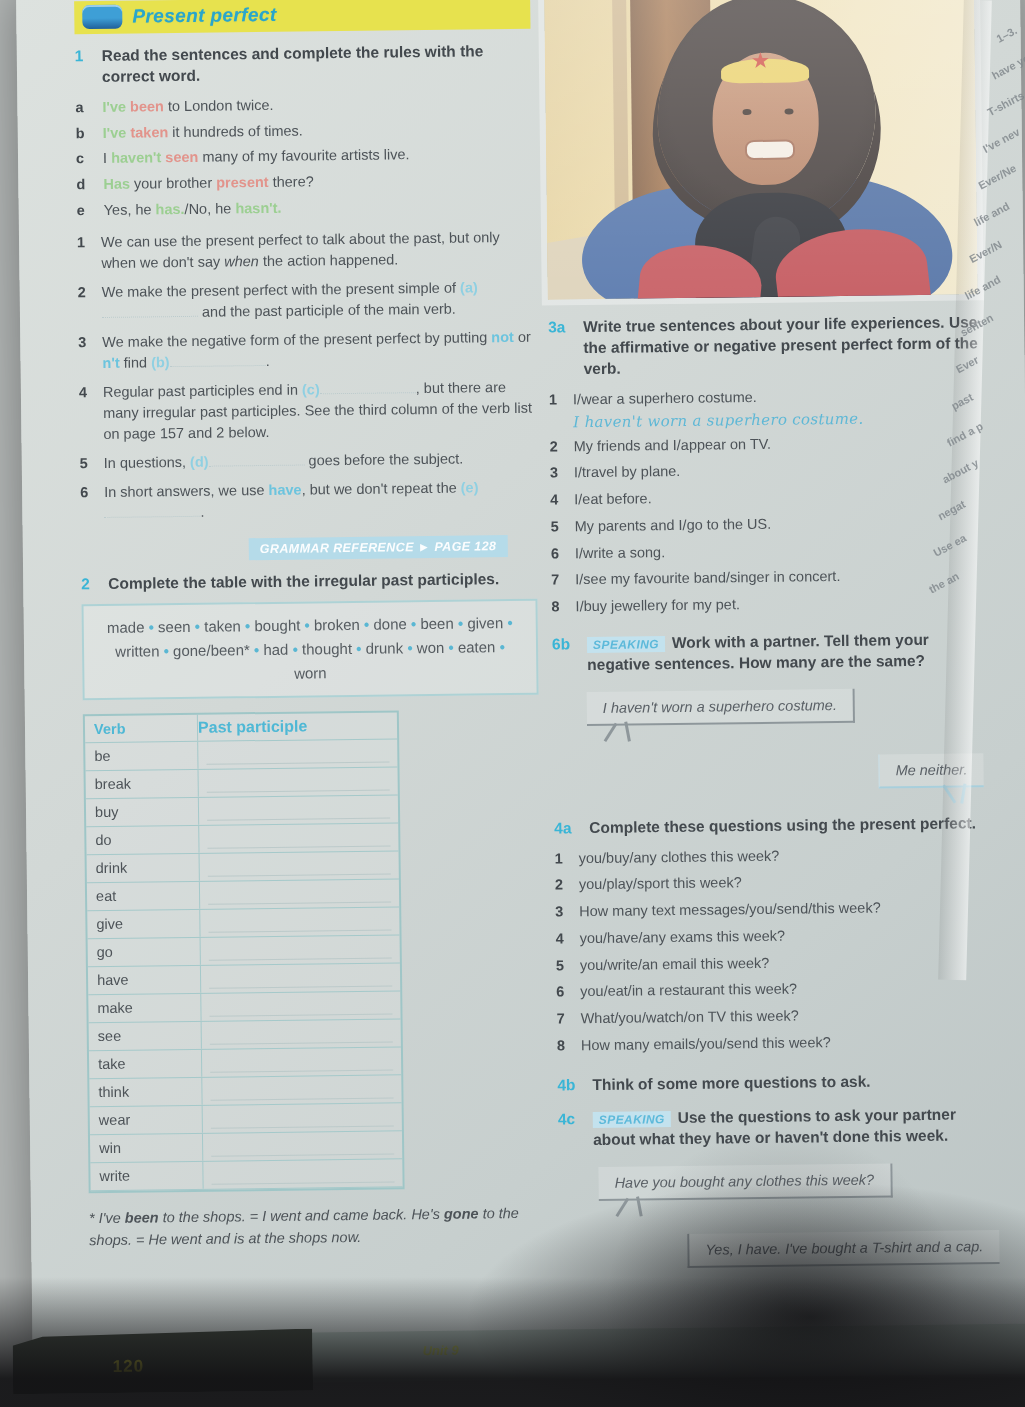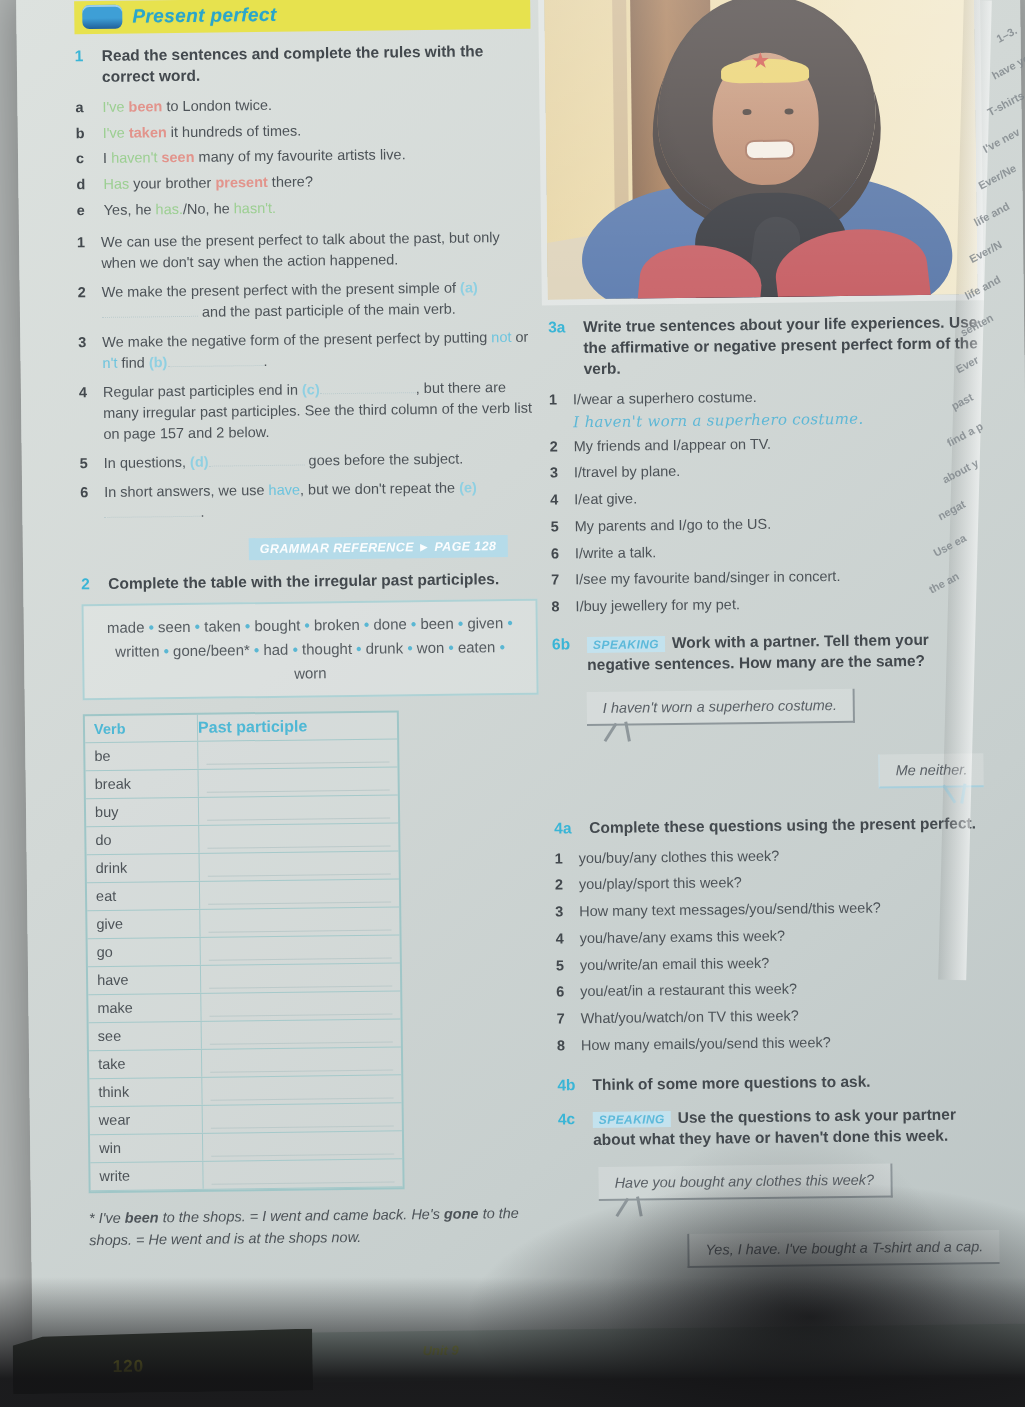--- a/index.html
+++ b/index.html
@@ -19,25 +19,25 @@
   
   .h-ex{display:flex;gap:9px;font-weight:bold;color:#43494e;font-size:15.5px;line-height:1.35;margin:8px 0 9px}
   .hnum{color:#3ab5d6;flex:0 0 18px}
   .hnum.wide{flex:0 0 26px}
   .htext{flex:1}
   .badge{background:#c3e2ee;color:#5cb9da;font-weight:bold;font-style:italic;font-size:12px;padding:1px 6px;margin-right:7px;letter-spacing:.4px;white-space:nowrap}
 
   
   .exrow{margin:4px 0 4px 27px;position:relative;font-size:14.5px;color:#4d5358;line-height:1.5}
   .exletter{position:absolute;left:-27px;font-weight:bold;color:#43494e}
-  .green{color:#9ccf92;font-weight:normal}
+  .green{color:#9ccf92;font-weight:bold}
   .red{color:#e2948c;font-weight:bold}
-  .blue{color:#6cc4de;font-weight:normal}
+  .blue{color:#6cc4de;font-weight:bold}
   .ph{color:#8fd0e2;font-weight:bold}
-  .it{}
+  .it{font-style:italic}
 
   
   .rules{margin-top:10px}
   .rulerow{display:flex;gap:9px;margin:8px 0;font-size:14.5px;color:#4d5358;line-height:1.45}
   .rnum{font-weight:bold;color:#43494e;flex:0 0 15px}
   .rbody{flex:1}
   .blank{display:none}
   .blank:not(:empty){display:inline-block;min-width:96px;height:11px;border-bottom:1.5px dotted #bccbcd;vertical-align:baseline}
 
   .gref{margin:16px 0 12px 168px;background:#b5dbe9;color:#fbfdfe;font-weight:bold;font-style:italic;font-size:12.5px;
@@ -356,37 +356,37 @@
             <div class="qline">
               <span class="qnum">3</span>
               <span>I/travel by plane.</span>
             </div>
 
           </div>
 
           <div class="qitem">
             <div class="qline">
               <span class="qnum">4</span>
-              <span>I/eat give.</span>
+              <span>I/eat before.</span>
             </div>
 
           </div>
 
           <div class="qitem">
             <div class="qline">
               <span class="qnum">5</span>
               <span>My parents and I/go to the US.</span>
             </div>
 
           </div>
 
           <div class="qitem">
             <div class="qline">
               <span class="qnum">6</span>
-              <span>I/write a talk.</span>
+              <span>I/write a song.</span>
             </div>
 
           </div>
 
           <div class="qitem">
             <div class="qline">
               <span class="qnum">7</span>
               <span>I/see my favourite band/singer in concert.</span>
             </div>
 

